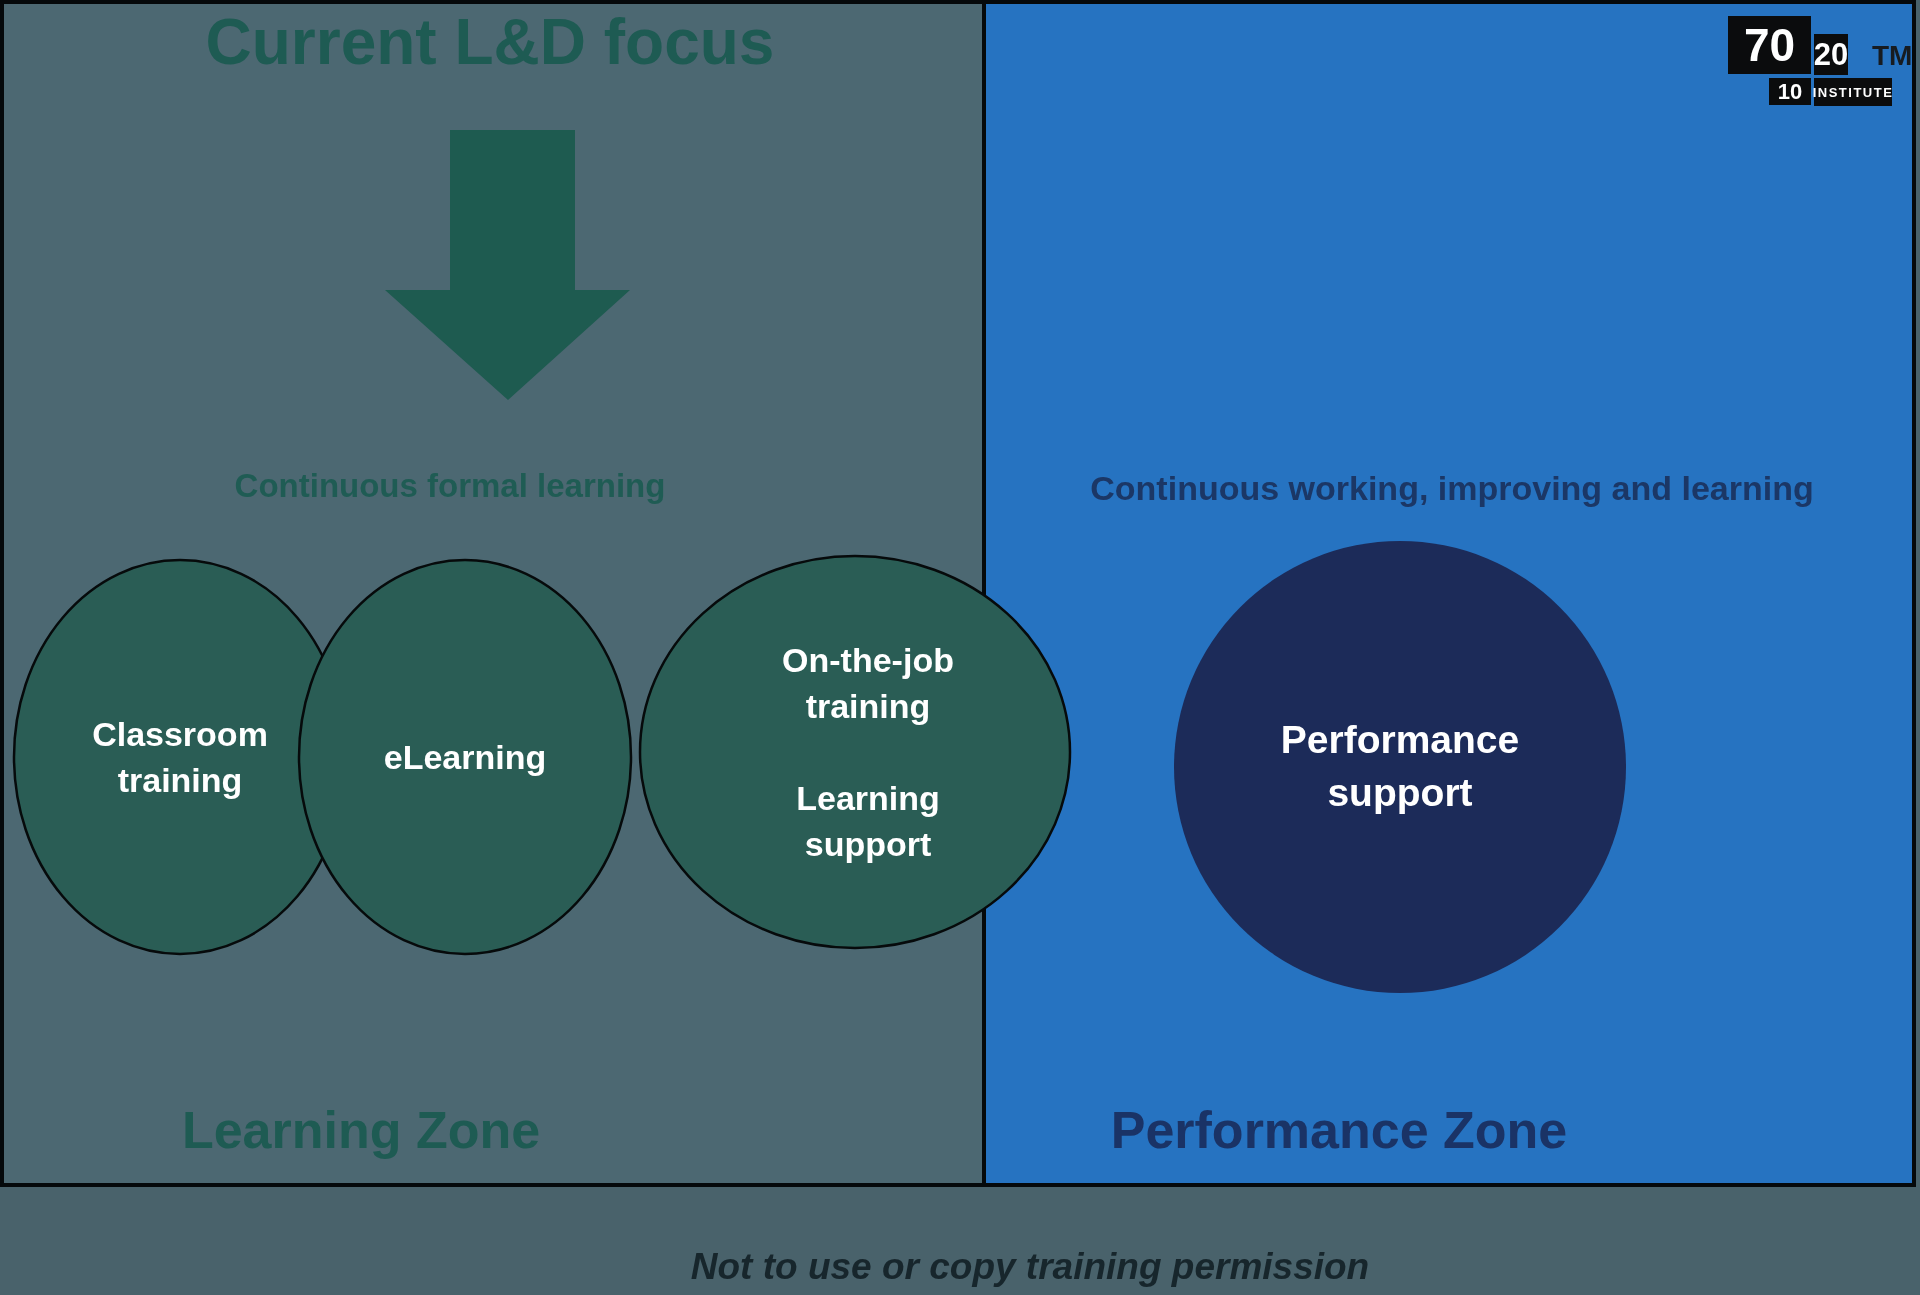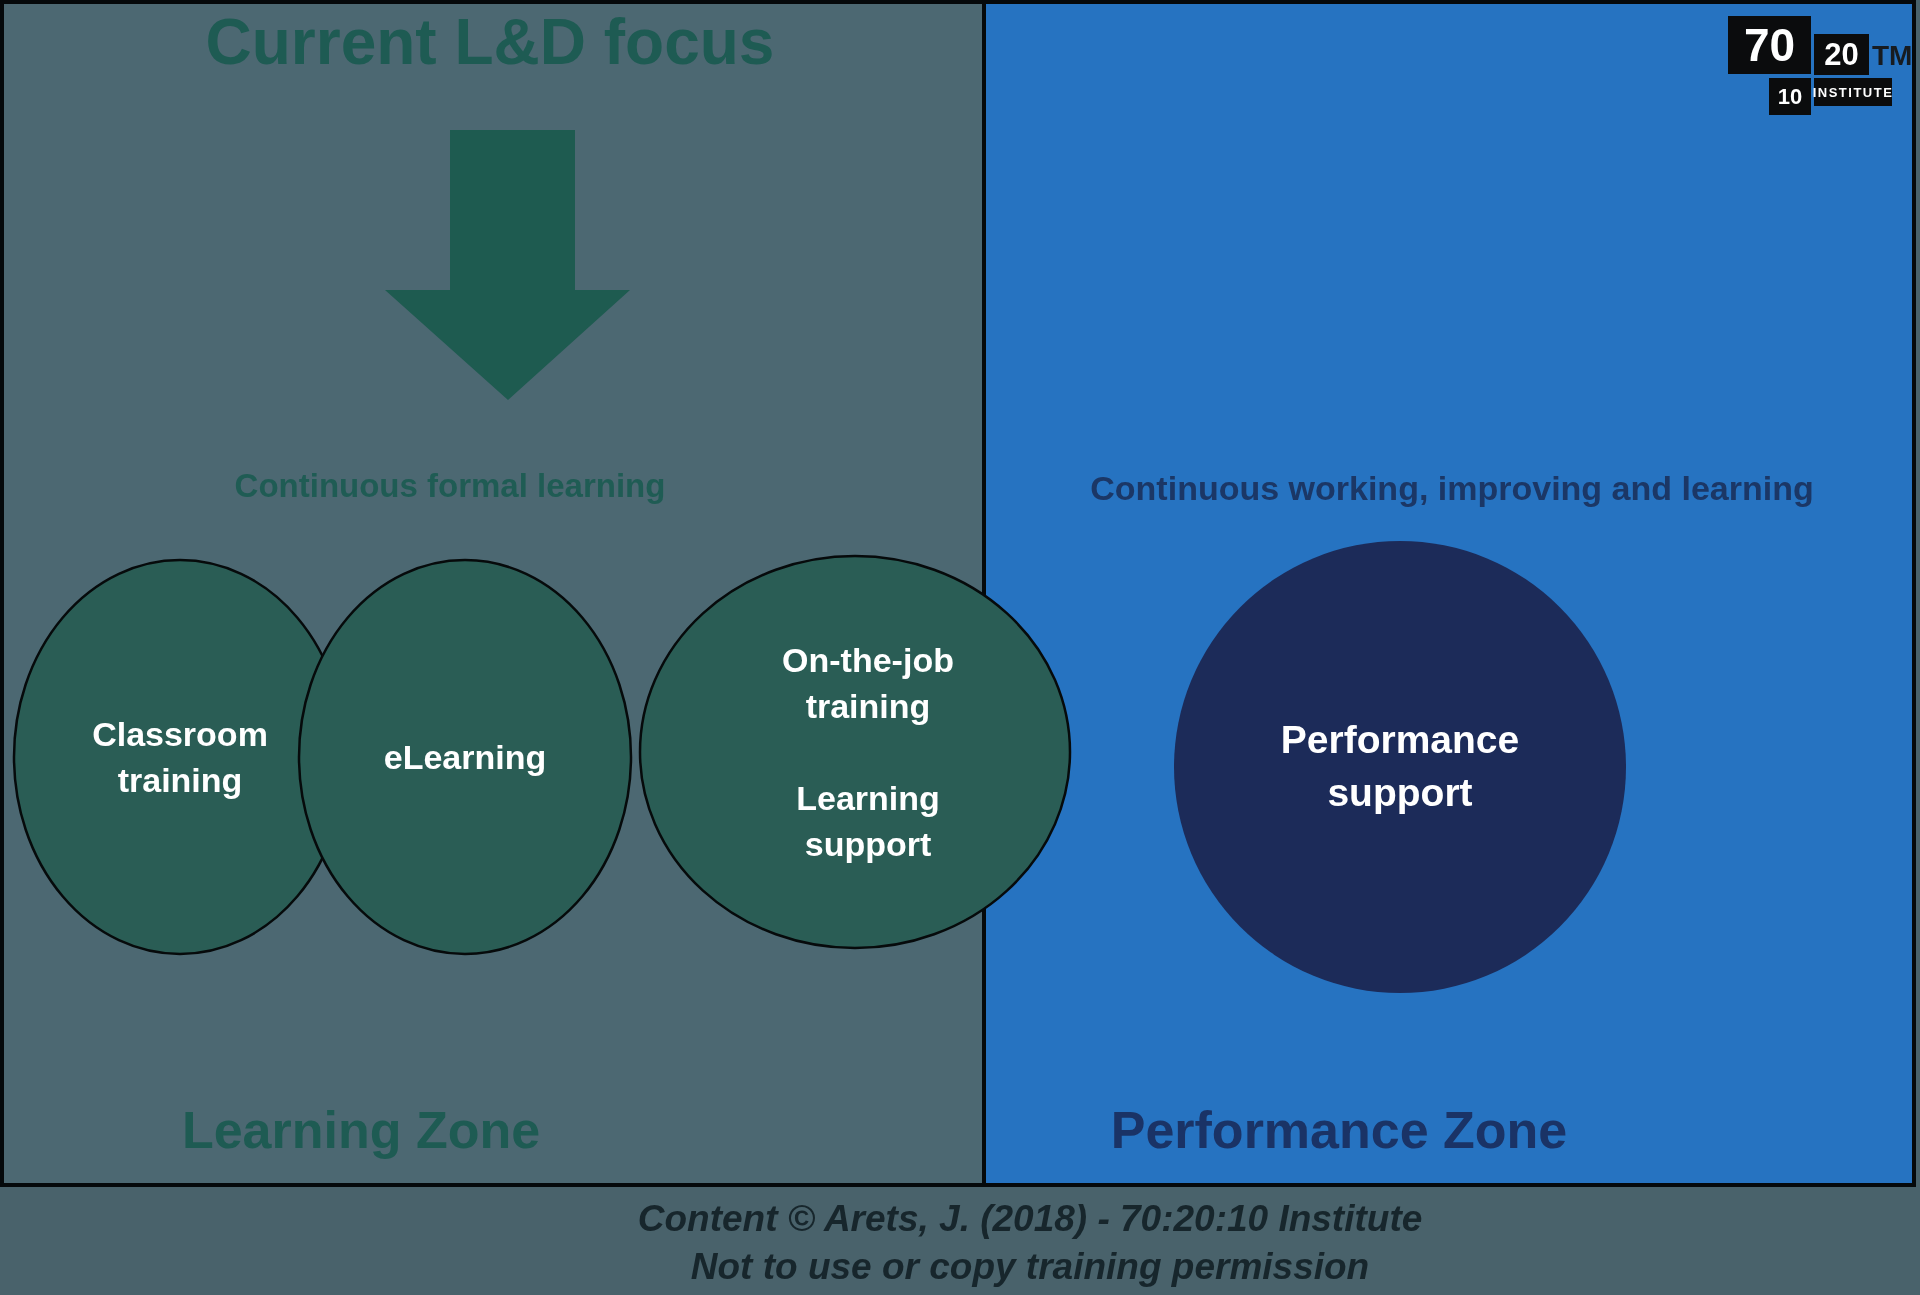--- a/index.html
+++ b/index.html
@@ -34,22 +34,22 @@
   .zone-label-right{left:1339px;top:1130px;font-size:52px;font-weight:700;color:#1A3366;white-space:nowrap;}
   
   .footer-line{position:absolute;left:1030px;transform:translateX(-50%);
     font-style:italic;font-weight:600;color:#17262C;font-size:37px;white-space:nowrap;}
   .footer-1{top:1198px;}
   .footer-2{top:1246px;}
   
   .logo-box{position:absolute;background:#0b0c0d;color:#ffffff;display:flex;
     align-items:center;justify-content:center;font-weight:700;}
   .logo-70{left:1728px;top:16px;width:83px;height:58px;font-size:46px;text-align:center;}
-  .logo-20{left:1814px;top:34px;width:55px;height:41px;font-size:31px;}
-  .logo-10{left:1769px;top:78px;width:42px;height:37px;font-size:22px;}
+  .logo-20{left:1814px;top:34px;width:34px;height:41px;font-size:31px;}
+  .logo-10{left:1769px;top:78px;width:42px;height:27px;font-size:22px;}
   .logo-inst{left:1814px;top:78px;width:78px;height:28px;font-size:13px;letter-spacing:1.5px;}
   .logo-tm{position:absolute;left:1872px;top:40px;font-size:28px;font-weight:700;color:#171c21;}
 </style>
 </head>
 <body>
 
 <div class="canvas">
 
   <div class="frame">
     <div class="zone-left"></div>
@@ -83,16 +83,15 @@
   <div class="t zone-label-right">Performance Zone</div>
 
   <div>
     <div class="logo-box logo-70">70</div>
     <div class="logo-box logo-20">20</div>
     <div class="logo-tm">TM</div>
     <div class="logo-box logo-10">10</div>
     <div class="logo-box logo-inst">INSTITUTE</div>
   </div>
 
-  <div class="footer-line footer-1">Content © Arets, J. (2018) - 70:20:10 Institute</div>
   <div class="footer-line footer-2">Not to use or copy training permission</div>
 
 </div>
 
 </body></html>

